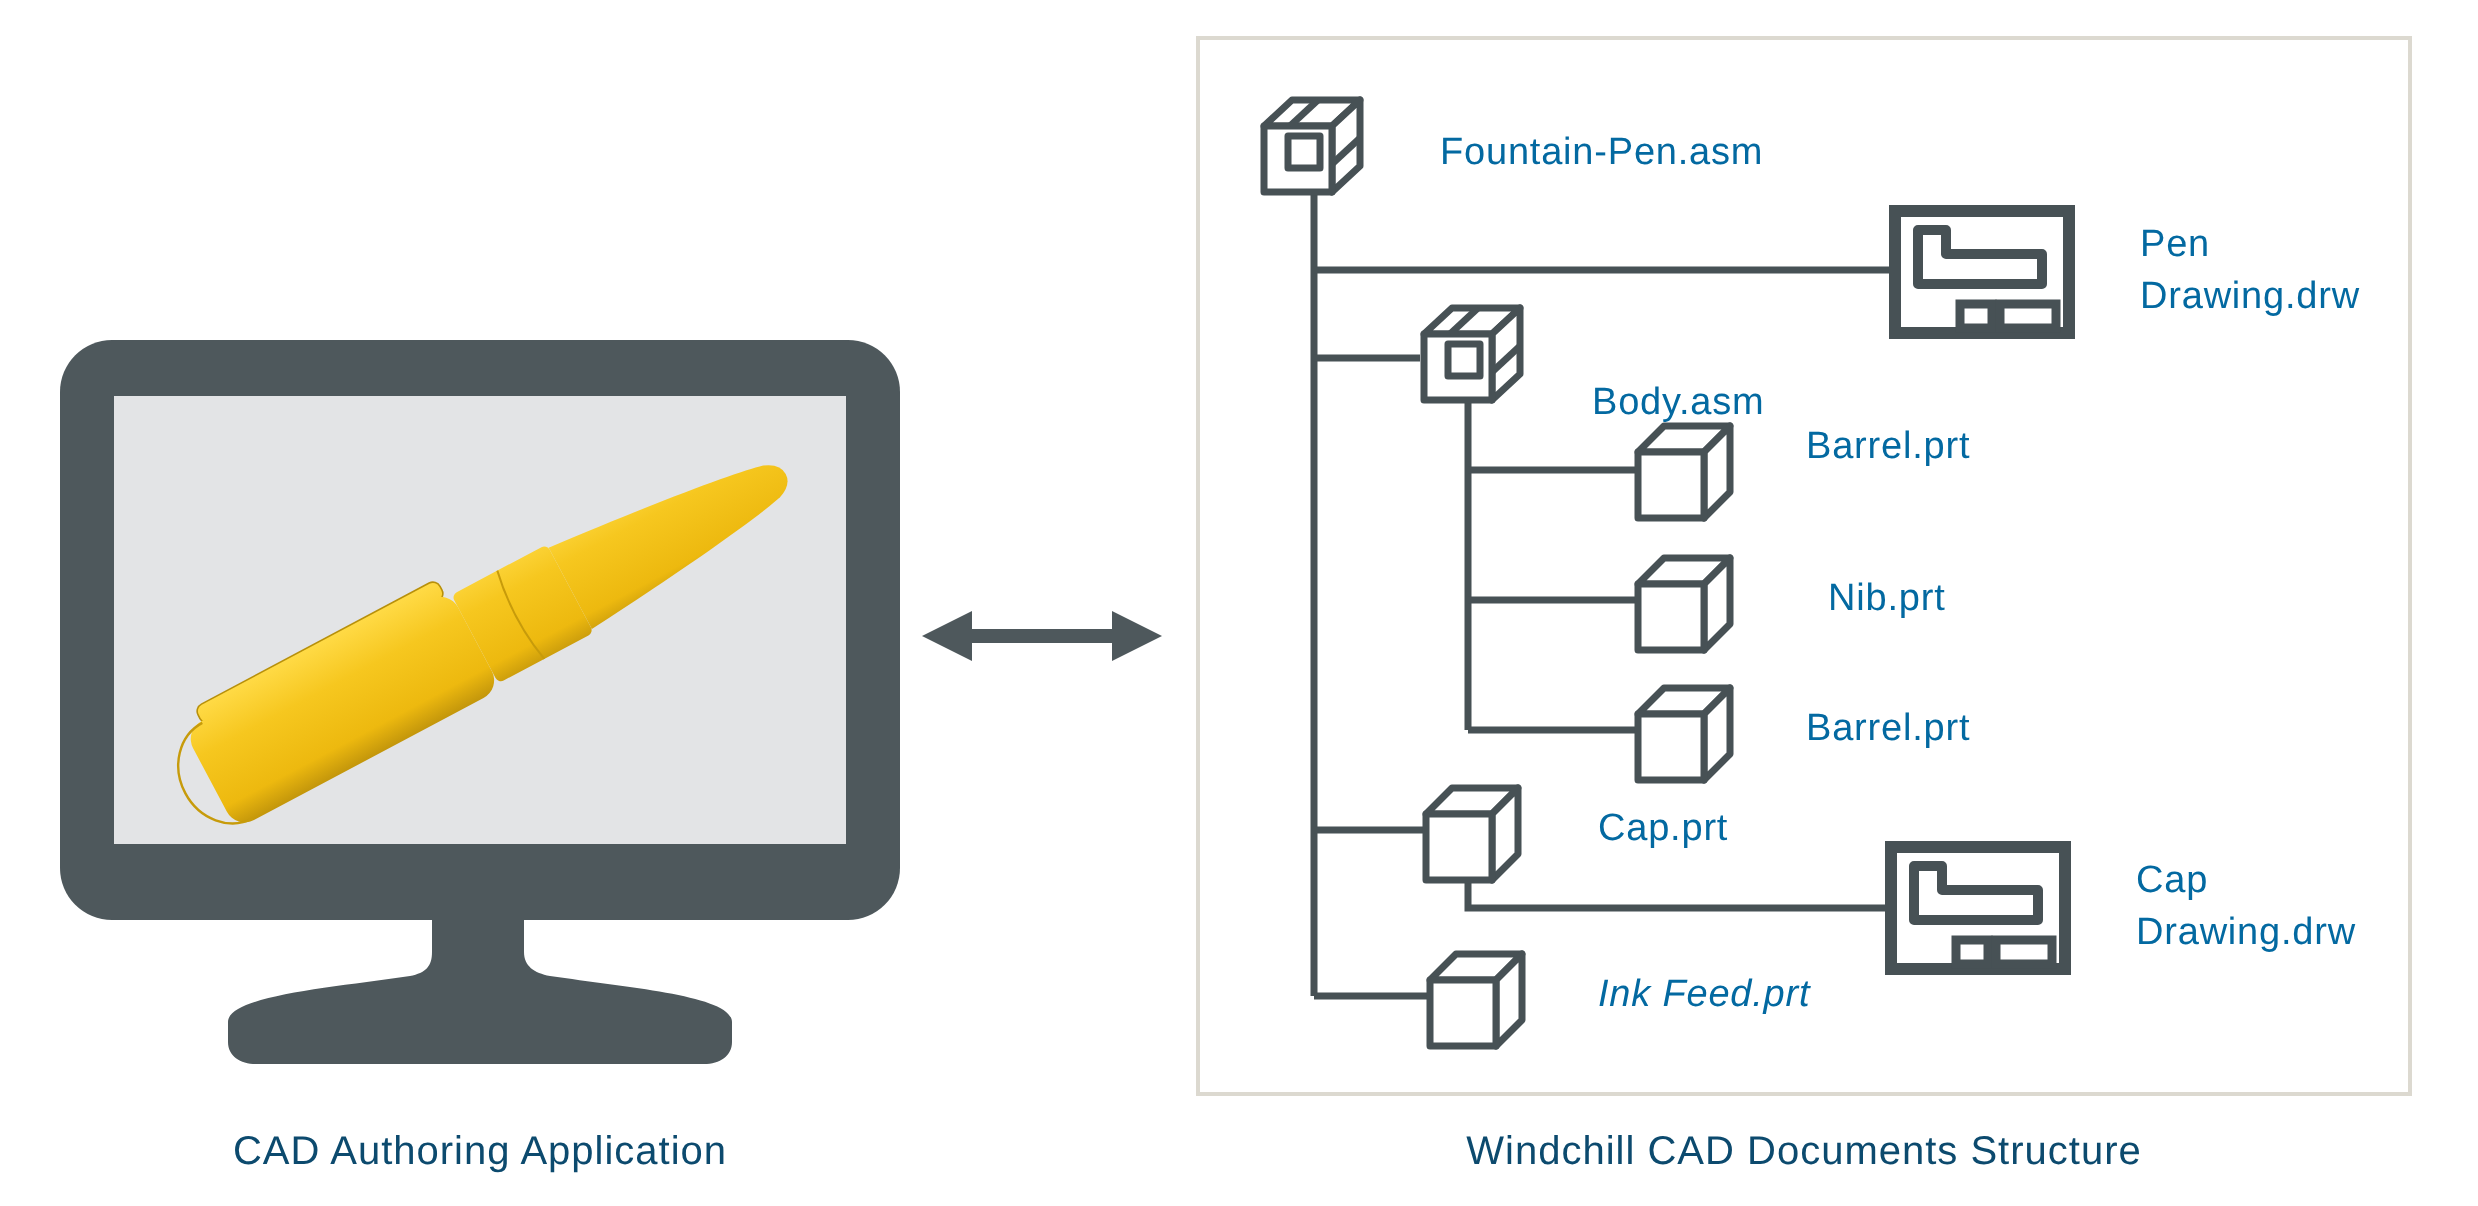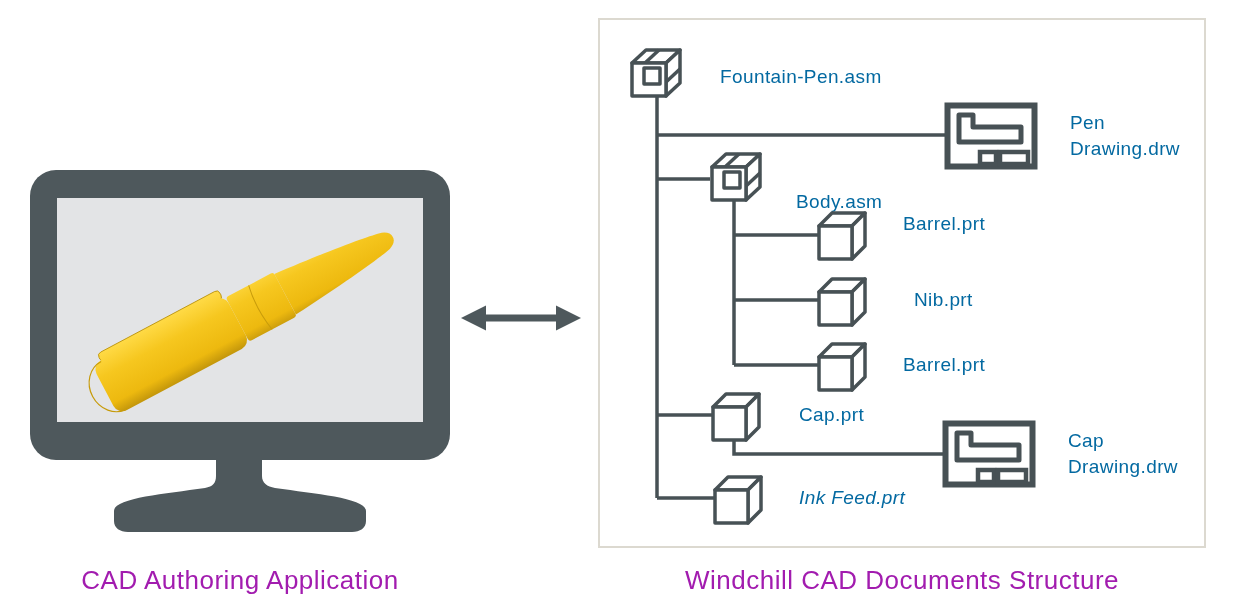--- a/index.html
+++ b/index.html
@@ -7,21 +7,21 @@
     position:relative;width:1239px;height:603px;background:#ffffff;overflow:hidden;
     font-family:"Liberation Sans","DejaVu Sans",sans-serif;
     color:#566063;
   }
   .abs{position:absolute;}
   .label{
     font-size:19px;letter-spacing:.4px;line-height:24px;color:#0369a1;white-space:nowrap;
   }
   .label2{line-height:26px;}
   .caption{
-    font-size:26px;letter-spacing:.5px;color:#a21caf;text-align:center;white-space:nowrap;
+    font-size:20px;letter-spacing:.5px;color:#0c4a6e;text-align:center;white-space:nowrap;
   }
   .tree-box{
     left:598px;top:18px;width:608px;height:530px;box-sizing:border-box;
     border:2px solid #dcd9d0;background:#ffffff;
   }
   svg{display:block;}
 </style>
 </head>
 <body>
 

